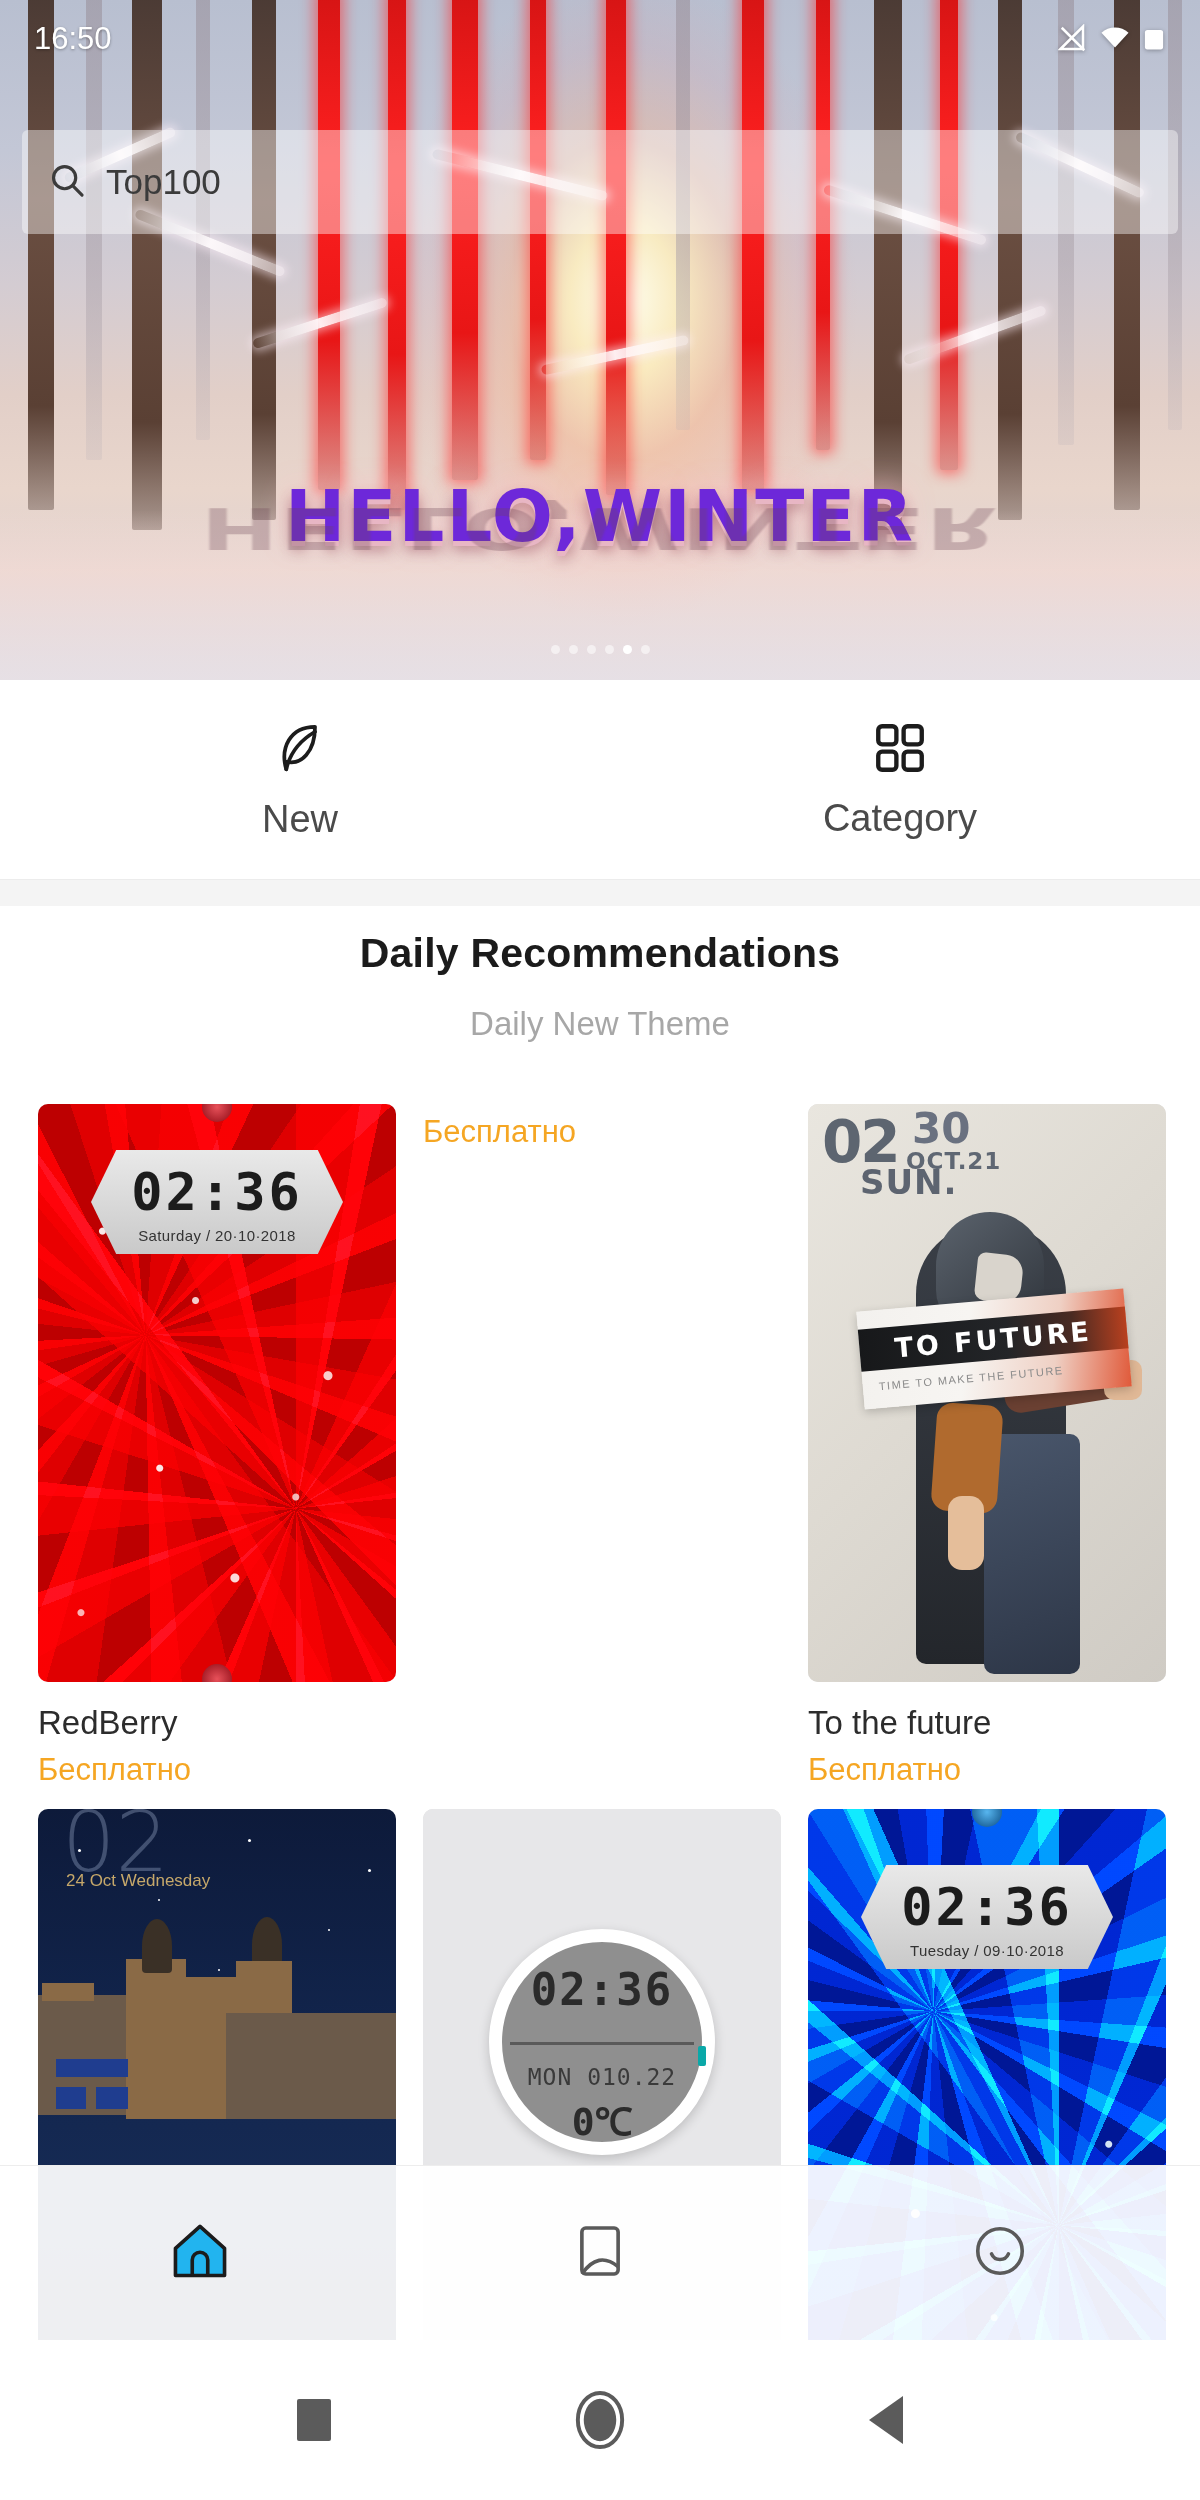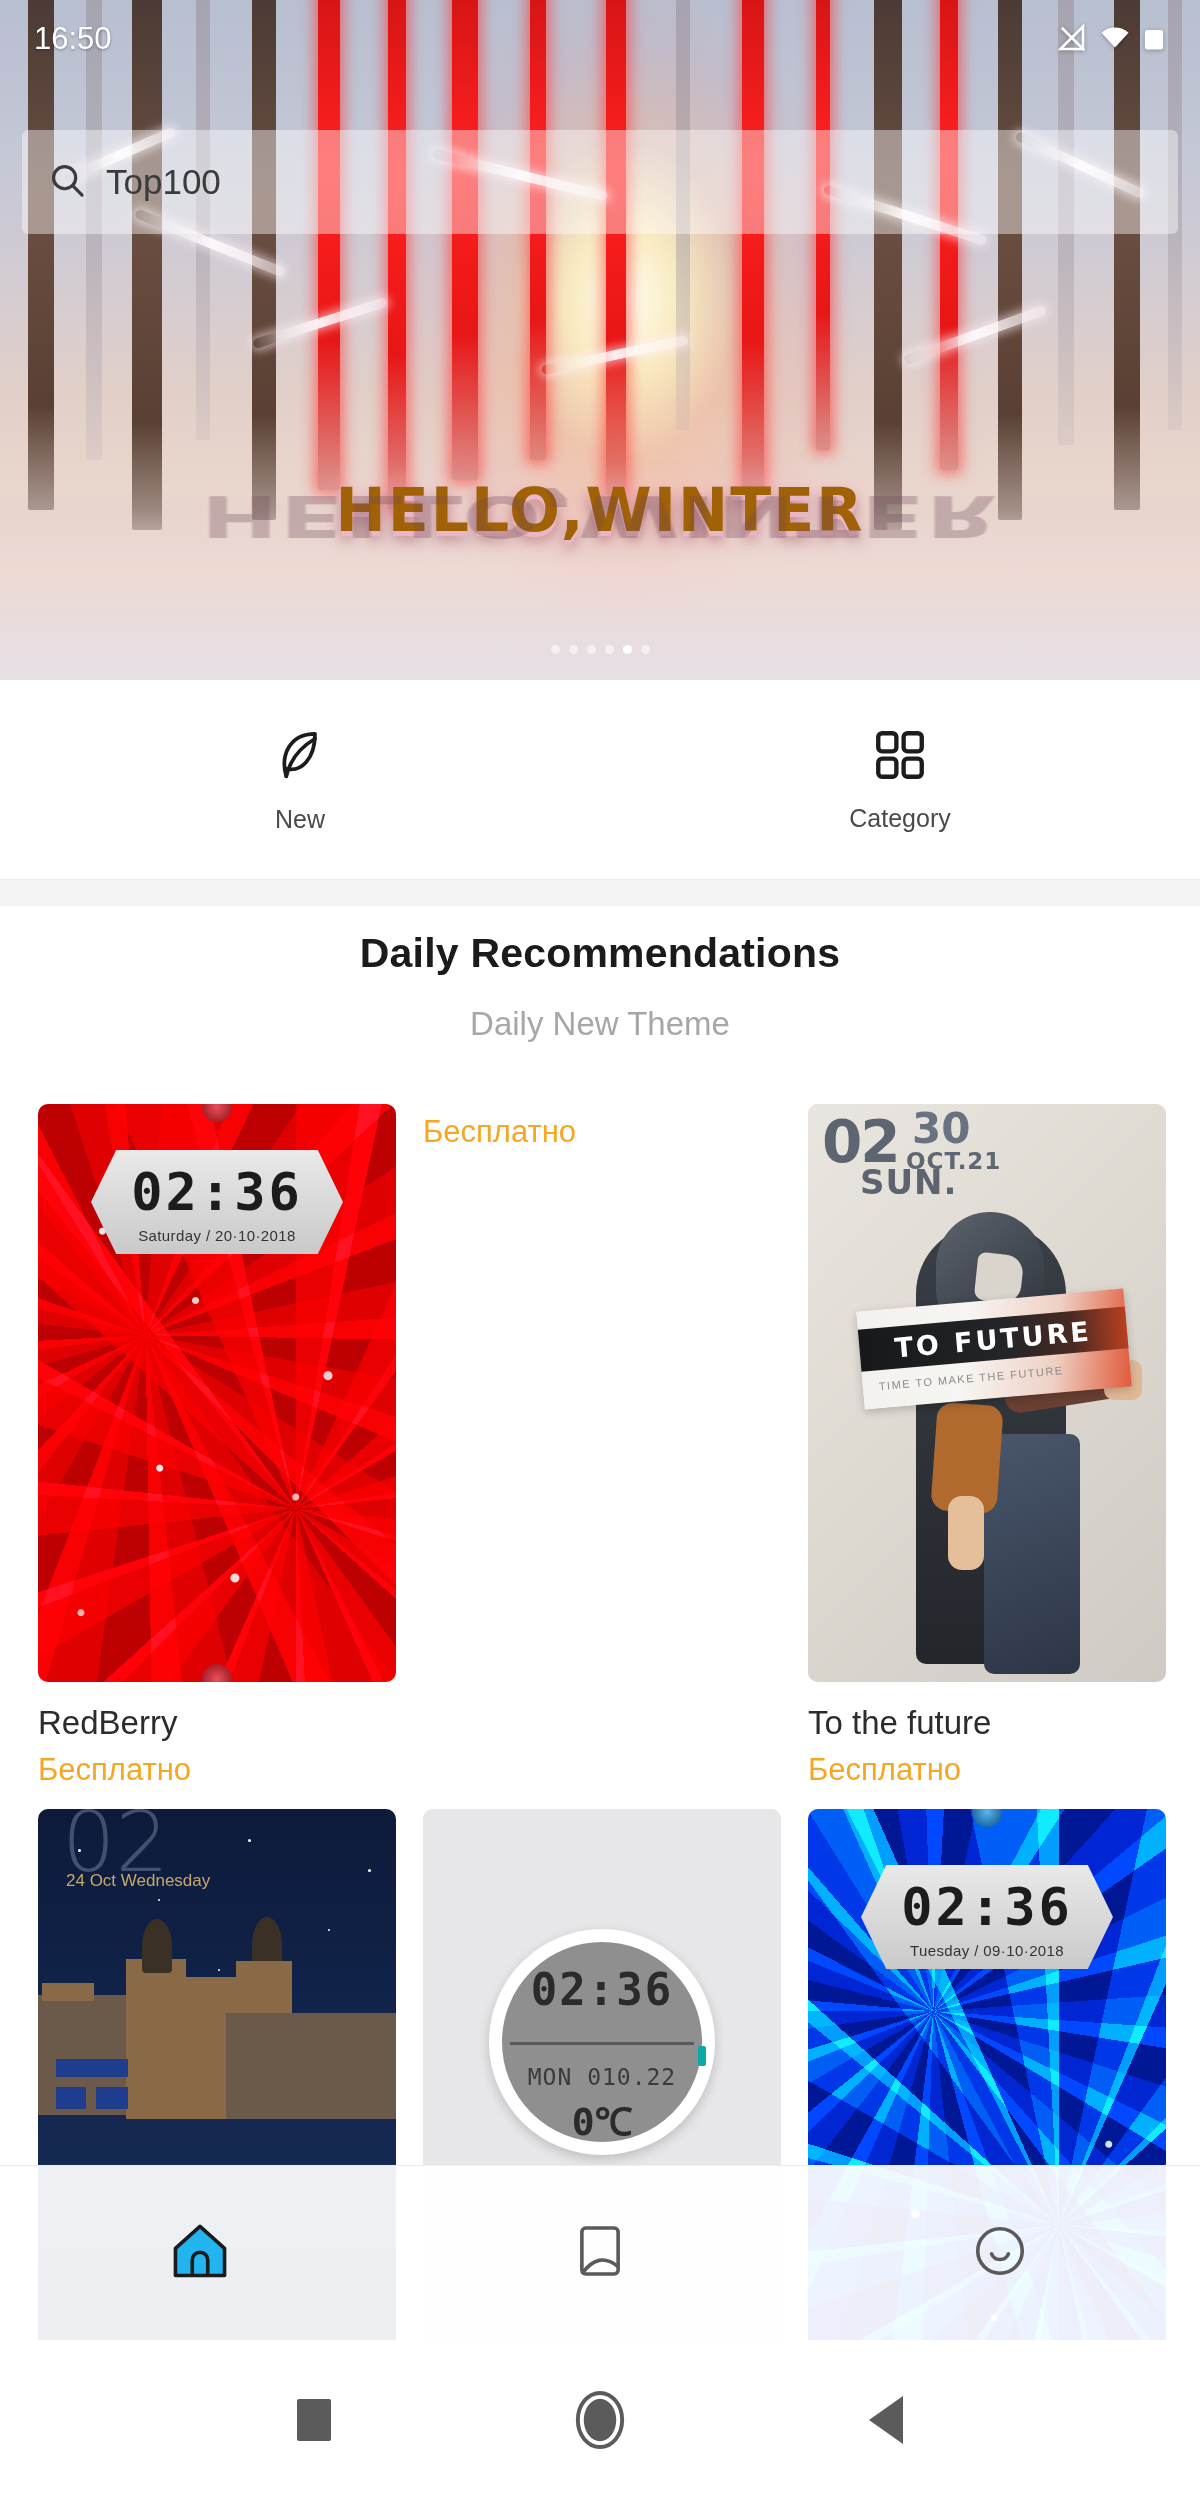--- a/index.html
+++ b/index.html
@@ -47,23 +47,23 @@
     box-shadow:0 0 10px 3px rgba(255,240,250,0.55);
   }
 
   .hello-wrap {
     position:absolute; left:0; right:0; top:480px; text-align:center;
     pointer-events:none;
   }
   .hello {
     font-family:"DejaVu Sans", sans-serif;
     font-weight:bold;
-    font-size:60px;
+    font-size:72px;
     letter-spacing:2px;
-    color:#a16207;
+    color:#6d28d9;
     text-shadow:
        0 5px 0 #e8b6c4,
        0 9px 14px rgba(120,40,60,0.45),
        0 0 30px rgba(255,190,200,0.8);
     line-height:1;
   }
   .hello-reflect {
     font-family:"DejaVu Sans", sans-serif;
     font-weight:bold; font-size:92px; letter-spacing:2px;
     color:rgba(110,70,85,0.30);
@@ -106,21 +106,21 @@
   
   .tabrow {
     position:absolute; left:0; top:680px; width:1200px; height:200px;
     background:#ffffff;
     display:flex; align-items:center;
     border-bottom:1px solid #ececec;
   }
   .tab {
     flex:1; display:flex; flex-direction:column; align-items:center; gap:20px;
   }
-  .tab-label { font-size:25px; color:#4a4a4a; }
+  .tab-label { font-size:38px; color:#4a4a4a; }
   .tab.muted .tab-label { color:#9a9a9a; }
   .tab svg { display:block; }
 
   .divider-band {
     position:absolute; left:0; top:880px; width:1200px; height:26px;
     background:#f4f4f4;
   }
 
   
   .sec-head {

